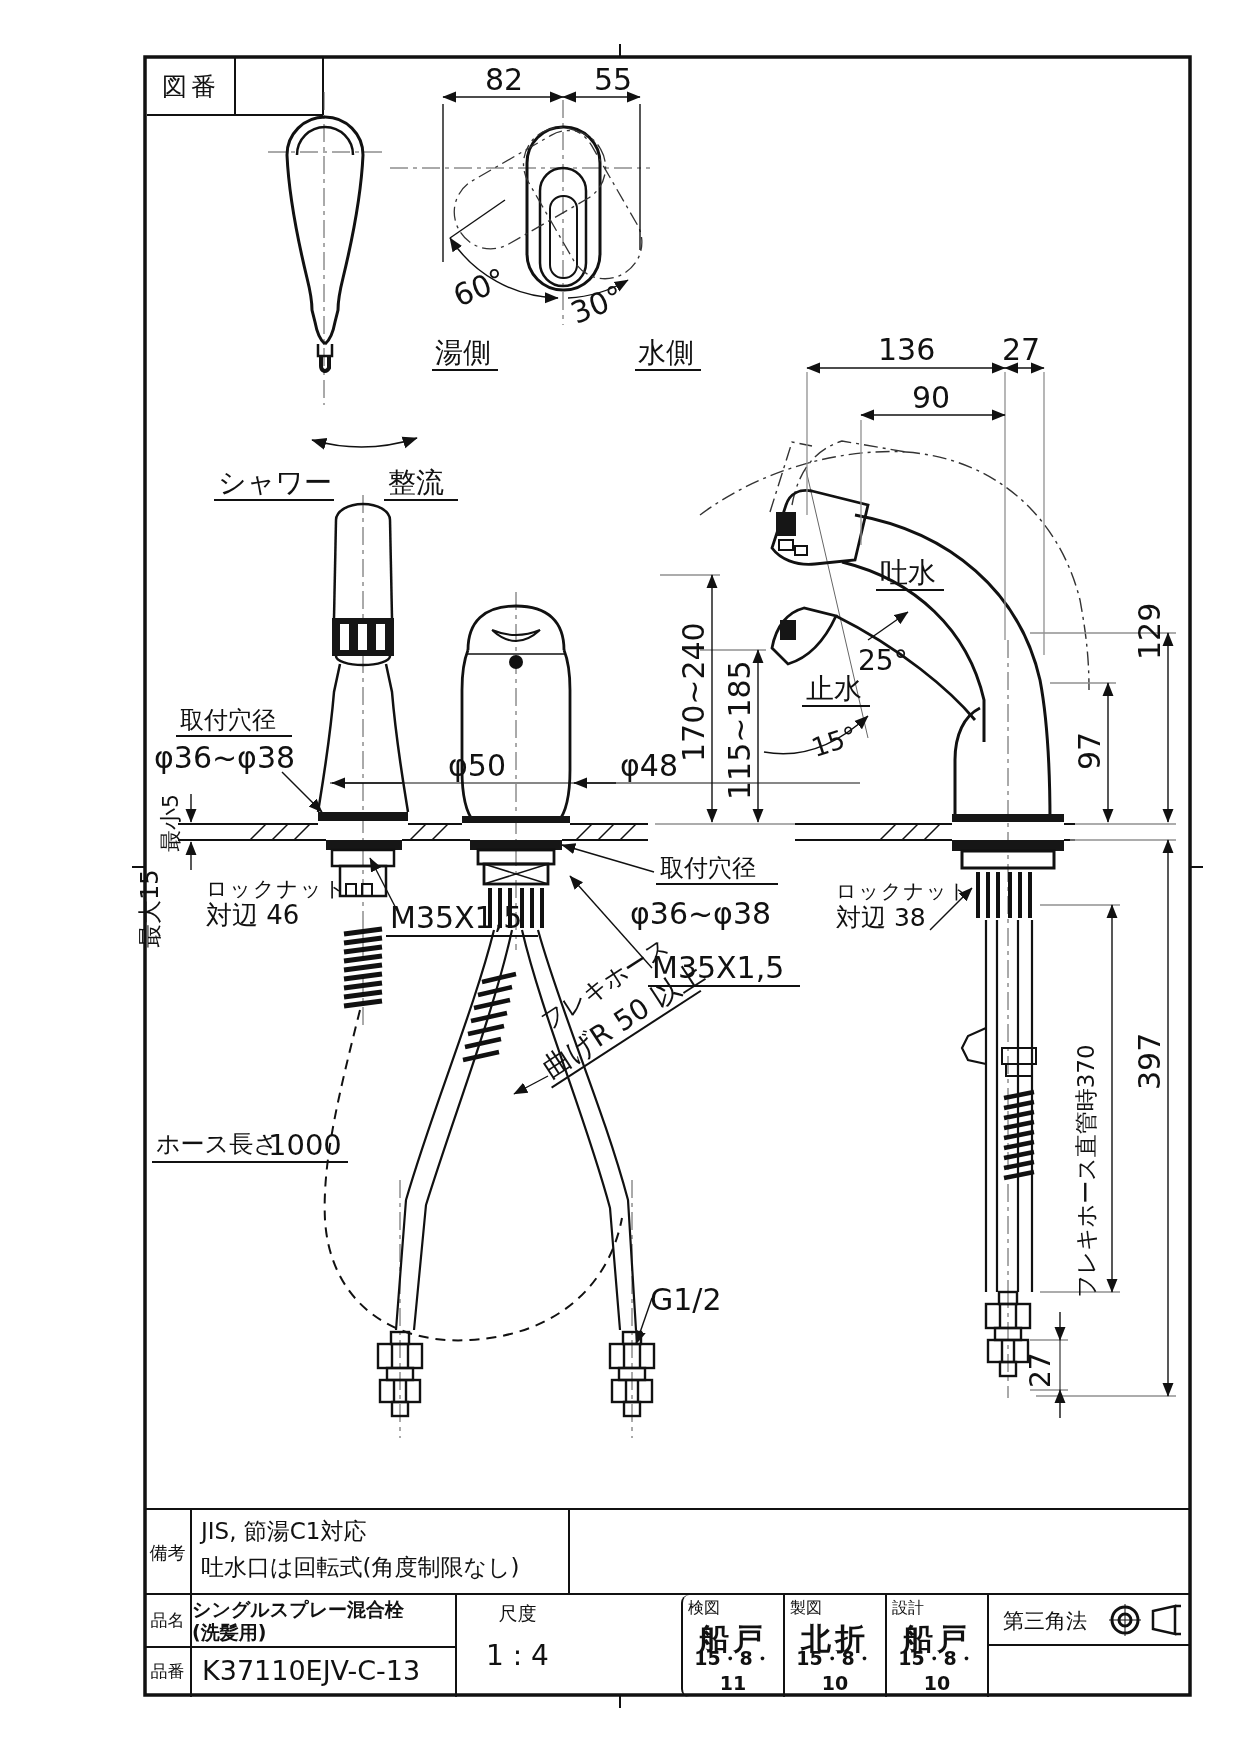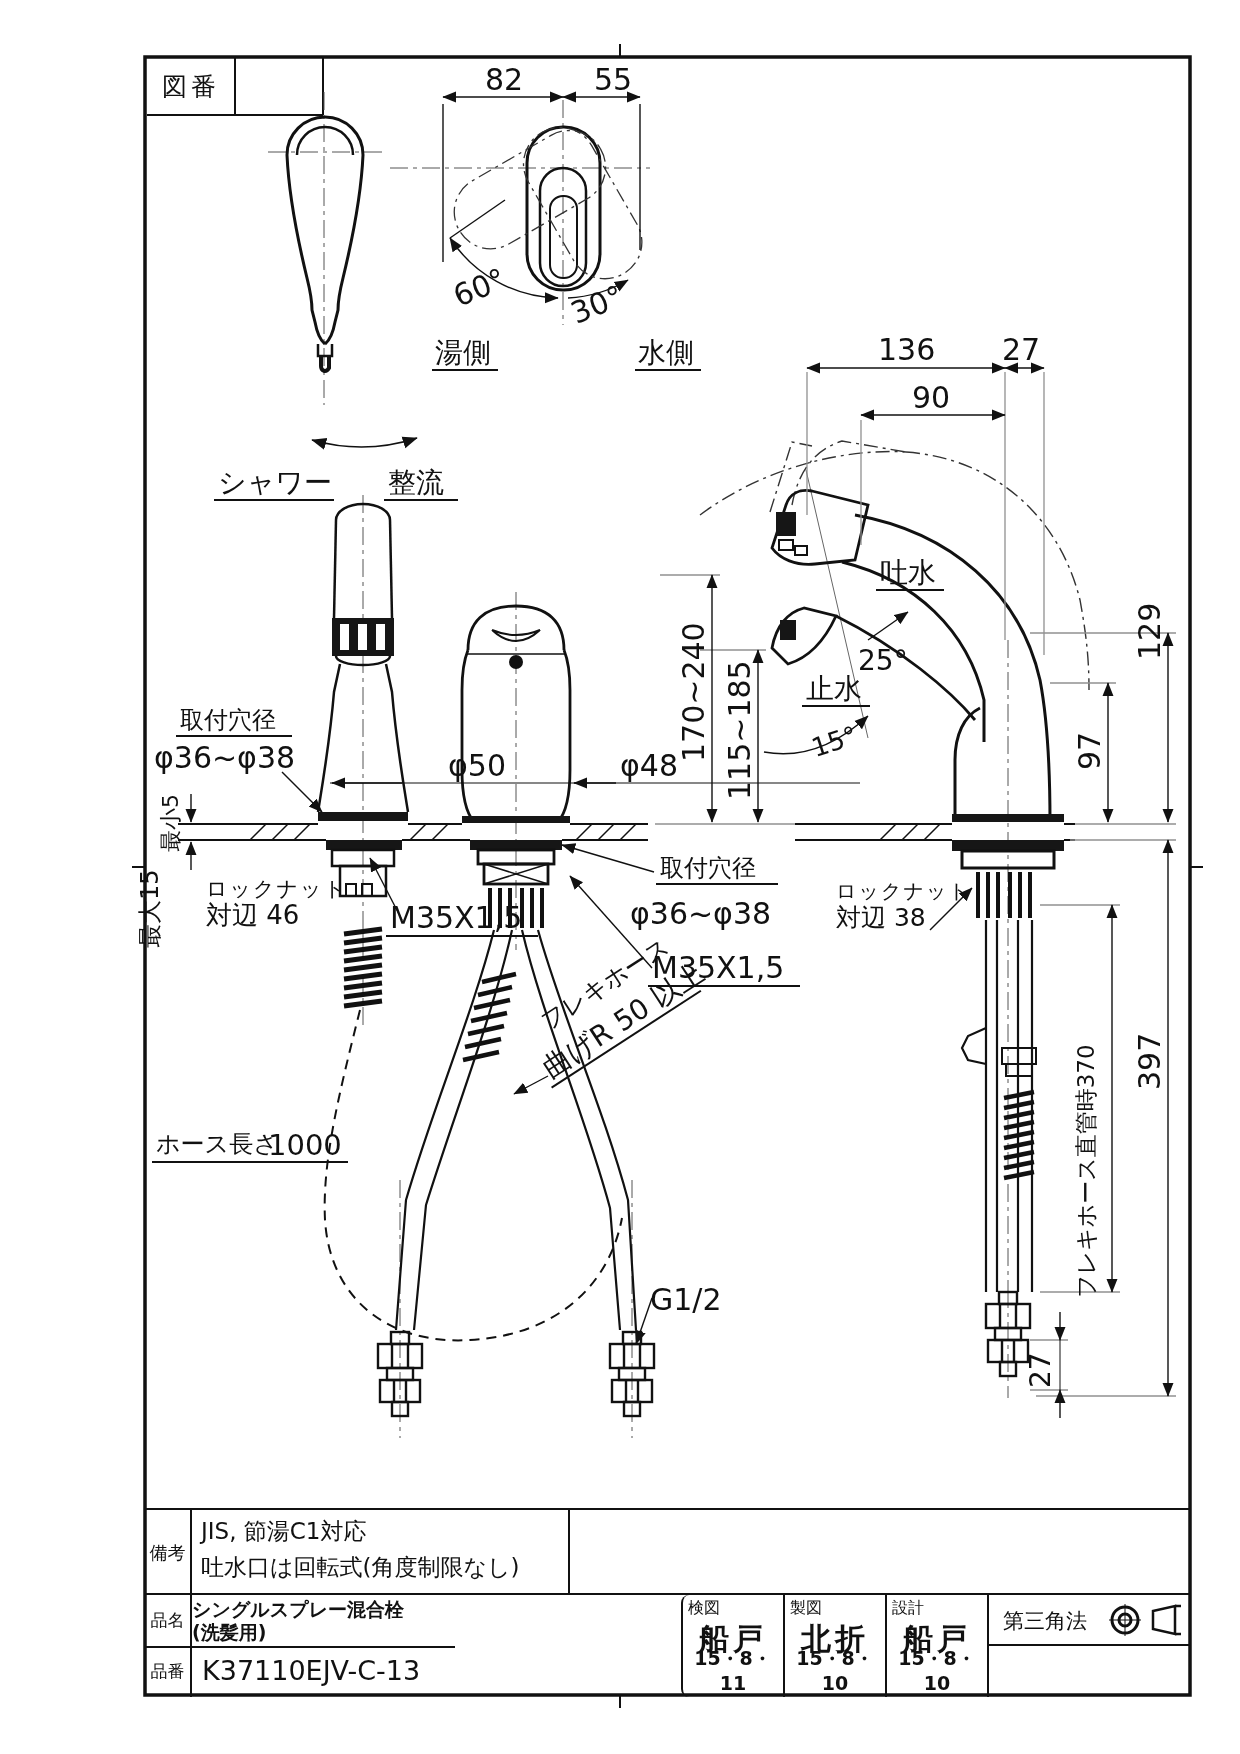--- a/index.html
+++ b/index.html
@@ -358,20 +358,24 @@
   <div class="hdiv" style="left:0;top:51px;width:310px;"></div>
 
   <div class="cell" style="left:45px;width:265px;">
     <div style="position:absolute;top:3px;left:0;width:100%;text-align:left;font-size:19px;font-weight:700;line-height:1.2;">
       <div>シングルスプレー混合栓</div>
       <div>(洗髪用)</div>
     </div>
     <div style="position:absolute;top:60px;left:10px;font-size:27px;">K37110EJV-C-13</div>
   </div>
 
+  <div class="cell" style="left:310px;width:123px;">
+    <div style="position:absolute;top:6px;width:100%;text-align:center;font-size:19px;">尺度</div>
+    <div style="position:absolute;top:44px;width:100%;text-align:center;font-size:28px;">1 : 4</div>
+  </div>
 
 
   <div class="cell" style="left:536px;width:102px;border-radius:8px;">
     <div class="small-cap">検図</div>
     <div class="signer">船戸</div>
     <div class="sdate">15・8・11</div>
   </div>
 
   <div class="cell" style="left:638px;width:102px;">
     <div class="small-cap">製図</div>

